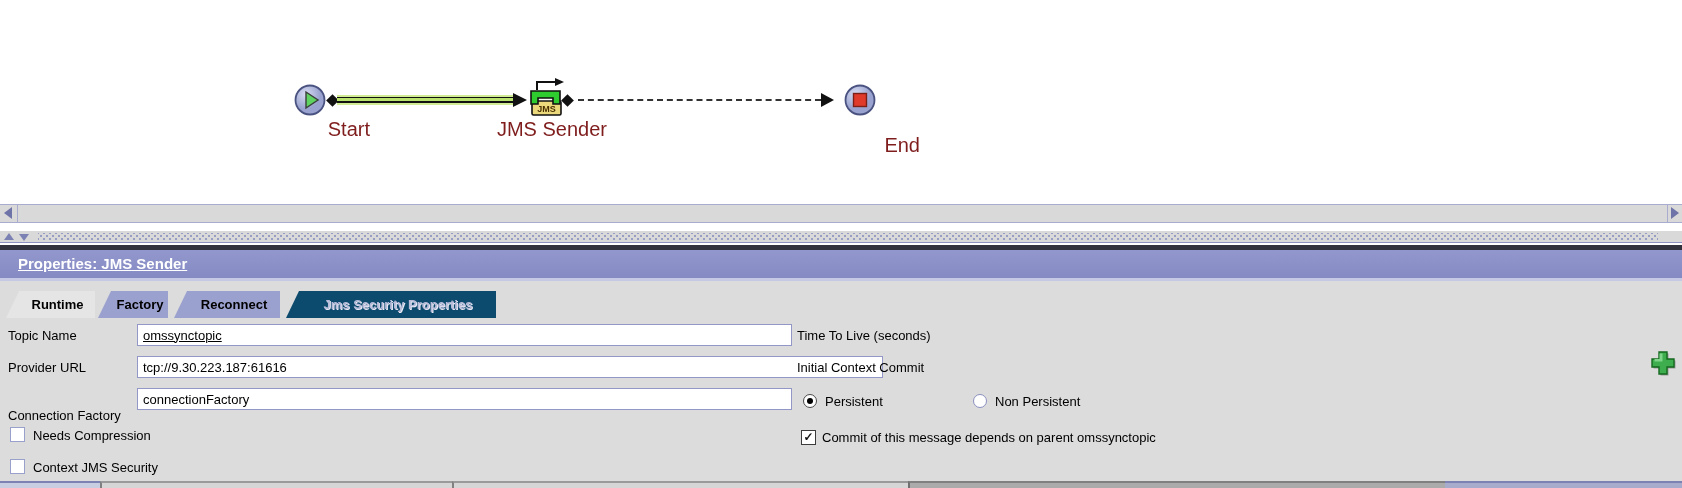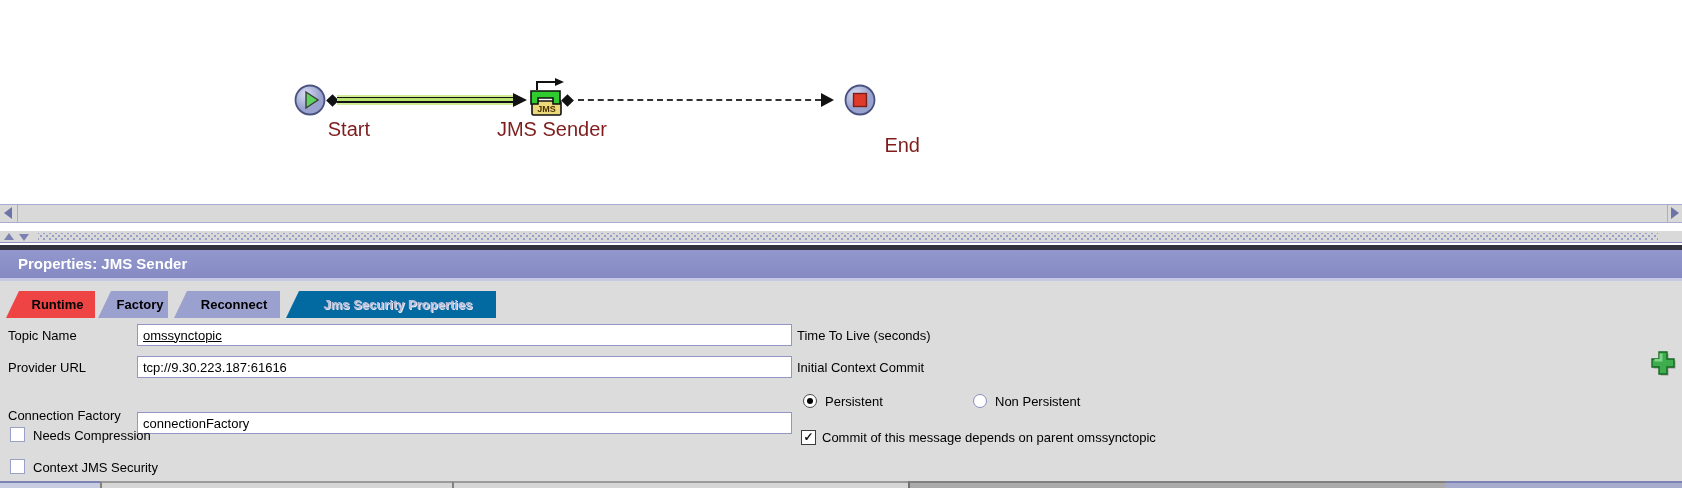--- a/index.html
+++ b/index.html
@@ -54,33 +54,34 @@
   .tri-up-sm { width:0;height:0;border-left:5px solid transparent;border-right:5px solid transparent;border-bottom:7px solid #7c81b3; }
   .tri-down-sm { width:0;height:0;border-left:5px solid transparent;border-right:5px solid transparent;border-top:7px solid #7c81b3; }
 
   
   .dark-edge { left:0; top:245px; width:1682px; height:5px; background:#32323f; }
   .props-header {
     left:0; top:250px; width:1682px; height:28px;
     background:linear-gradient(#9297cd,#858ac3);
     color:#fff; font-weight:bold; font-size:15px; line-height:28px;
     padding-left:18px;
+    text-decoration:underline;
   }
   .header-underline { left:0; top:278px; width:1682px; height:3px; background:#c6c9e3; }
   .panel-body { left:0; top:281px; width:1682px; height:200px; background:#dcdcdc; }
 
   .tab {
     position:absolute; top:291px; height:27px; line-height:27px;
     font-size:13px; font-weight:bold; text-align:center;
     padding-left:14px; background:#9ba1cf; color:#000;
     clip-path:polygon(13px 0, 100% 0, 100% 100%, 0 100%);
     filter:drop-shadow(0 -1px 0 #787da8) drop-shadow(1px 0 0 #787da8) drop-shadow(-1px 0 0 #8d92bd);
   }
-  .tab.active { background:#ef4444; z-index:2; }
-  .tab.disabled { background:#0369a1; color:#b8bcd9; text-shadow:1px 1px 0 #e9ebf5; }
+  .tab.active { background:#e5e5e5; z-index:2; }
+  .tab.disabled { background:#0c4a6e; color:#b8bcd9; text-shadow:1px 1px 0 #e9ebf5; }
 
   .flabel { position:absolute; font-size:13px; color:#000; white-space:nowrap; }
   .tfield {
     position:absolute; height:22px; background:#fff;
     border:1px solid #9297c8; font-family:"Liberation Sans",sans-serif;
     font-size:13px; color:#000; padding:0 5px; outline:none;
   }
 
   .checkbox {
     position:absolute; width:15px; height:15px; background:#fff;
@@ -180,33 +181,33 @@
   <div class="tab active" style="left:6px;width:89px;">Runtime</div>
   <div class="tab" style="left:98px;width:70px;">Factory</div>
   <div class="tab" style="left:174px;width:106px;">Reconnect</div>
   <div class="tab disabled" style="left:286px;width:210px;">Jms Security Properties</div>
 
   <div class="flabel" style="left:8px;top:328px;">Topic Name</div>
   <input class="tfield" type="text" style="left: 137px; top: 324px; width: 655px; text-decoration: underline;" value="omssynctopic">
   <div class="flabel" style="left:797px;top:328px;">Time To Live (seconds)</div>
 
   <div class="flabel" style="left:8px;top:360px;">Provider URL</div>
-  <input class="tfield" type="text" style="left: 137px; top: 356px; width: 655px;" value="tcp://9.30.223.187:61616">
+  <input class="tfield" type="text" style="left: 137px; top: 356px; width: 746px;" value="tcp://9.30.223.187:61616">
   <div class="flabel" style="left:797px;top:360px;">Initial Context Commit</div>
 
   <div class="plus-btn">
     <svg width="28" height="30">
       <path d="M11 6 h8 v7 h7 v8 h-7 v7 h-8 v-7 h-7 v-8 h7 z" transform="translate(-1.5,-2.5)" fill="#9a9a9a"></path>
       <path d="M10 3 h8 v7 h7 v8 h-7 v7 h-8 v-7 h-7 v-8 h7 z" transform="translate(-2,-1)" fill="#3dad4d" stroke="#14691f" stroke-width="1.4"></path>
       <path d="M10.5 4.5 h3 v8 h-8 v-2.5 h5 z" transform="translate(-2,-1)" fill="#7fd489"></path>
     </svg>
   </div>
 
   <div class="flabel" style="left:8px;top:392px;margin-top:16px;">Connection Factory</div>
-  <input class="tfield" type="text" style="left: 137px; top: 388px; width: 655px; margin-top: 24px;" value="connectionFactory">
+  <input class="tfield" type="text" style="left: 137px; top: 388px; width: 655px;" value="connectionFactory">
 
   <div class="radio selected" style="left:803px;top:394px;"></div>
   <div class="flabel" style="left:825px;top:394px;">Persistent</div>
   <div class="radio" style="left:973px;top:394px;"></div>
   <div class="flabel" style="left:995px;top:394px;">Non Persistent</div>
 
   <div class="checkbox" style="left:10px;top:427px;"></div>
   <div class="flabel" style="left:33px;top:428px;">Needs Compression</div>
 
   <div class="checkbox checked" style="left:801px;top:430px;">

